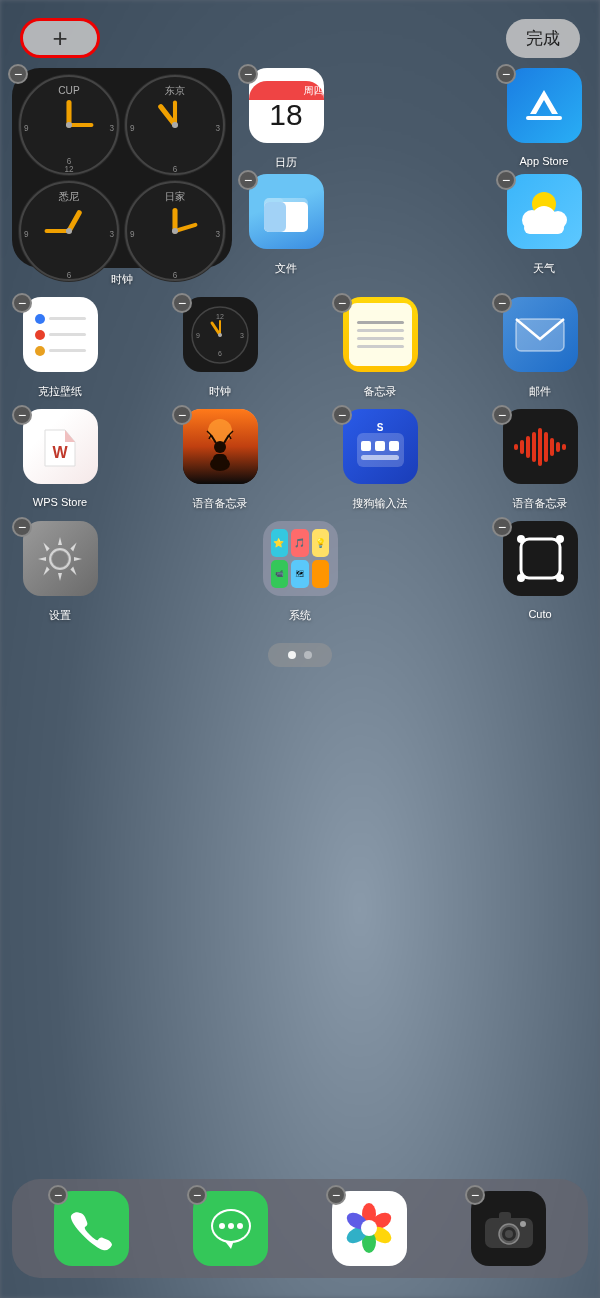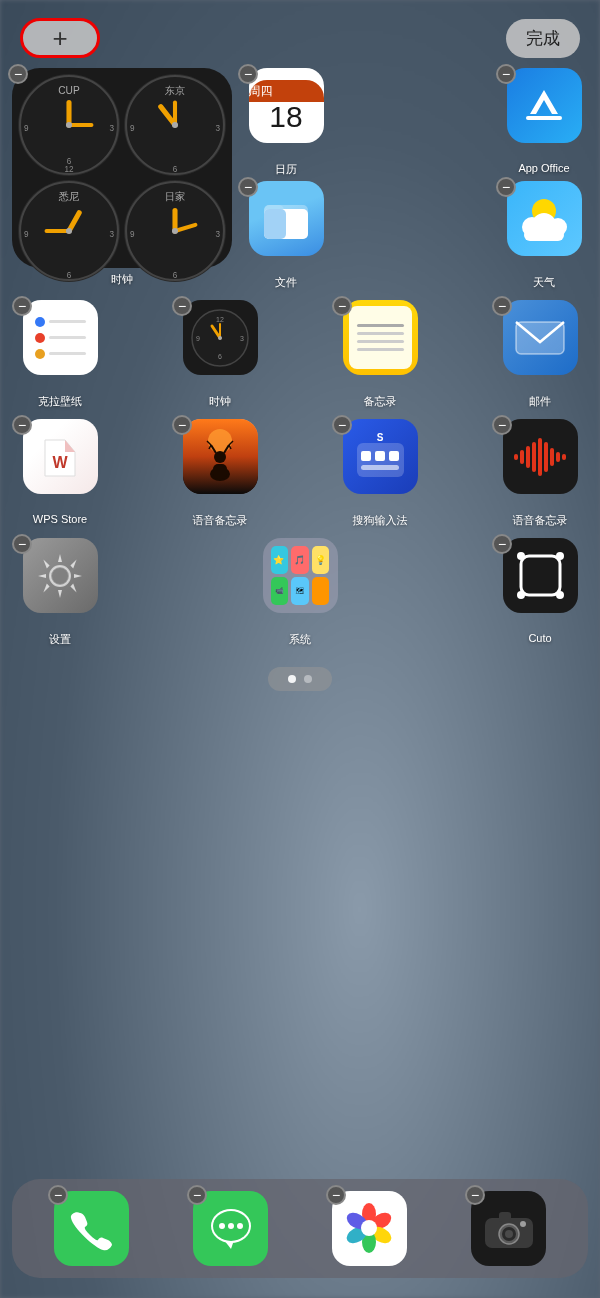--- a/index.html
+++ b/index.html
@@ -102,21 +102,21 @@
       display: flex;
       flex-direction: column;
       align-items: center;
       width: 88px;
       position: relative;
     }
     .app-label {
       font-size: 11px;
       color: #fff;
       text-align: center;
-      margin-top: 19px;
+      margin-top: 12px;
       text-shadow: 0 1px 3px rgba(0,0,0,0.5);
     }
 
     
     .minus-badge {
       position: absolute;
       top: -4px;
       left: -4px;
       width: 20px;
       height: 20px;
@@ -146,26 +146,26 @@
       background: #fff;
       border-radius: 18px;
       display: flex;
       flex-direction: column;
       align-items: center;
       justify-content: center;
       width: 75px;
       height: 75px;
     }
     .cal-top {
-      background: #c2410c;
+      background: #ef4444;
       width: 100%;
       border-radius: 18px 18px 0 0;
-      font-size: 12px;
+      font-size: 10px;
       color: #fff;
-      text-align: left;
+      text-align: right;
       padding: 3px 0 2px;
     }
     .cal-date {
       font-size: 30px;
       font-weight: 200;
       color: #1a1a1a;
       line-height: 1;
     }
 
     
@@ -521,21 +521,21 @@
           </div>
 
           <div class="single-app">
             <div class="minus-badge">−</div>
             <div class="appstore-icon">
               <svg viewBox="0 0 44 44" fill="none">
                 <path d="M22 6 L8 30 L14 30 L22 16 L30 30 L36 30 Z" fill="white" stroke="none"></path>
                 <line x1="6" y1="34" x2="38" y2="34" stroke="white" stroke-width="4" stroke-linecap="round"></line>
               </svg>
             </div>
-            <div class="app-label">App Office</div>
+            <div class="app-label">App Store</div>
           </div>
         </div>
         <div class="right-apps-row">
 
           <div class="single-app">
             <div class="minus-badge">−</div>
             <div class="files-icon">
               <svg width="50" height="44" viewBox="0 0 50 44">
                 <rect x="3" y="8" width="44" height="34" rx="5" fill="rgba(255,255,255,0.3)"></rect>
                 <rect x="3" y="8" width="20" height="34" rx="5" fill="rgba(255,255,255,0.15)"></rect>

